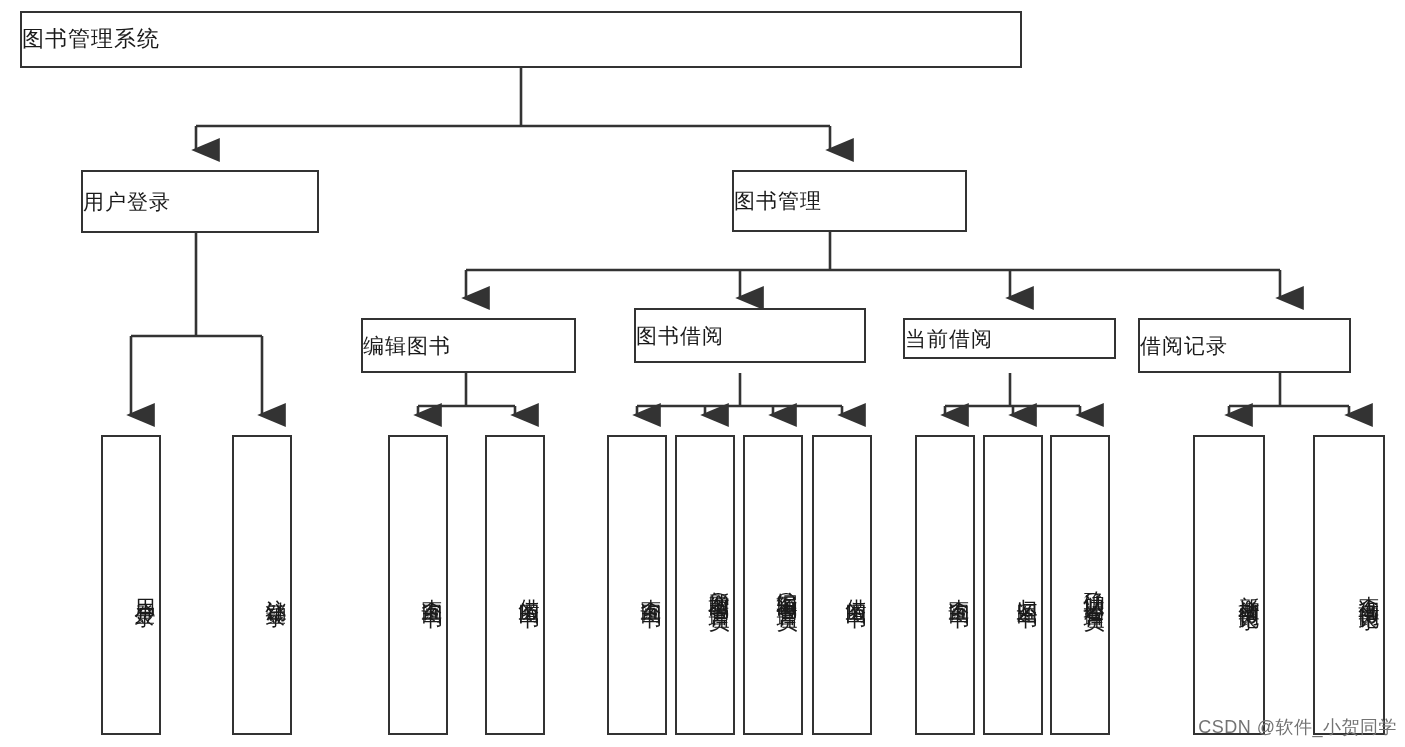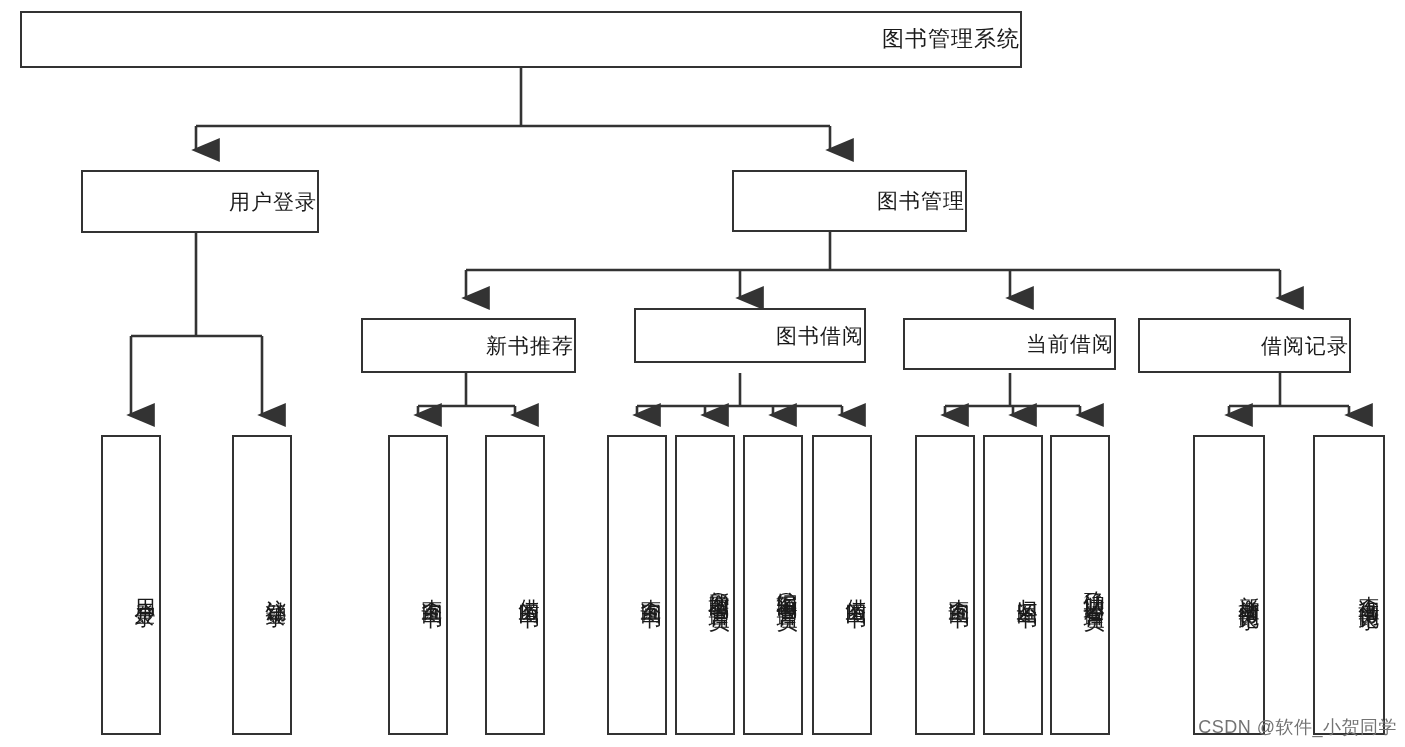--- a/index.html
+++ b/index.html
@@ -25,21 +25,21 @@
     height: 747px;
     pointer-events: none;
   }
   .node {
     position: absolute;
     box-sizing: border-box;
     background: #ffffff;
     border: 2.5px solid #333333;
     display: flex;
     align-items: center;
-    justify-content: flex-end;
+    justify-content: flex-start;
     color: #1a1a1a;
   }
   .node.horizontal {
     font-size: 21px;
     letter-spacing: 1px;
     line-height: 1.2;
   }
   .node.root {
     font-size: 22px;
   }
@@ -132,26 +132,26 @@
   </div>
 
   <div class="node horizontal" style="left:81px; top:170px; width:238px; height:63px;">
     <span>用户登录</span>
   </div>
   <div class="node horizontal" style="left:732px; top:170px; width:235px; height:62px;">
     <span>图书管理</span>
   </div>
 
   <div class="node horizontal" style="left:361px; top:318px; width:215px; height:55px;">
-    <span>新书推荐</span>
+    <span>编辑图书</span>
   </div>
   <div class="node horizontal" style="left:634px; top:308px; width:232px; height:55px;">
     <span>图书借阅</span>
   </div>
-  <div class="node horizontal" style="left:903px; top:318px; width:213px; height:52px;">
+  <div class="node horizontal" style="left:903px; top:318px; width:213px; height:41px;">
     <span>当前借阅</span>
   </div>
   <div class="node horizontal" style="left:1138px; top:318px; width:213px; height:55px;">
     <span>借阅记录</span>
   </div>
 
   <div class="node vertical" style="left:101px; top:435px; width:60px; height:300px;">
     <span class="vtext">用户登录</span>
   </div>
   <div class="node vertical" style="left:232px; top:435px; width:60px; height:300px;">

